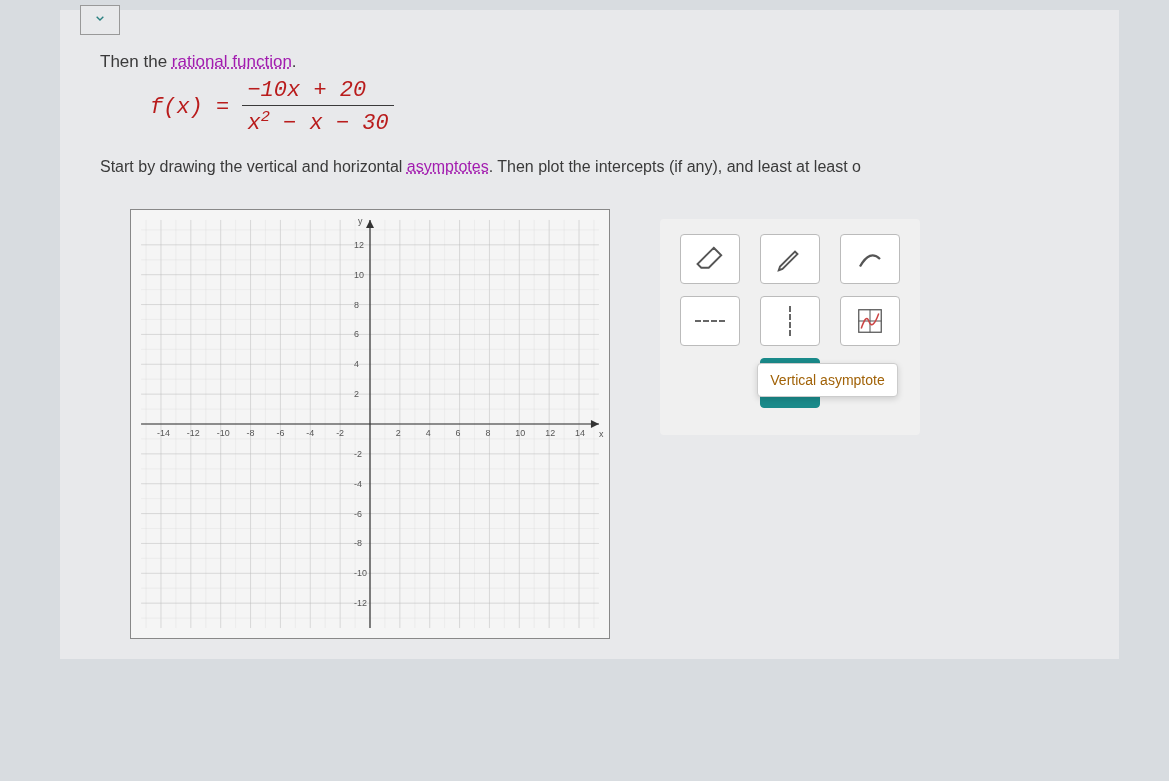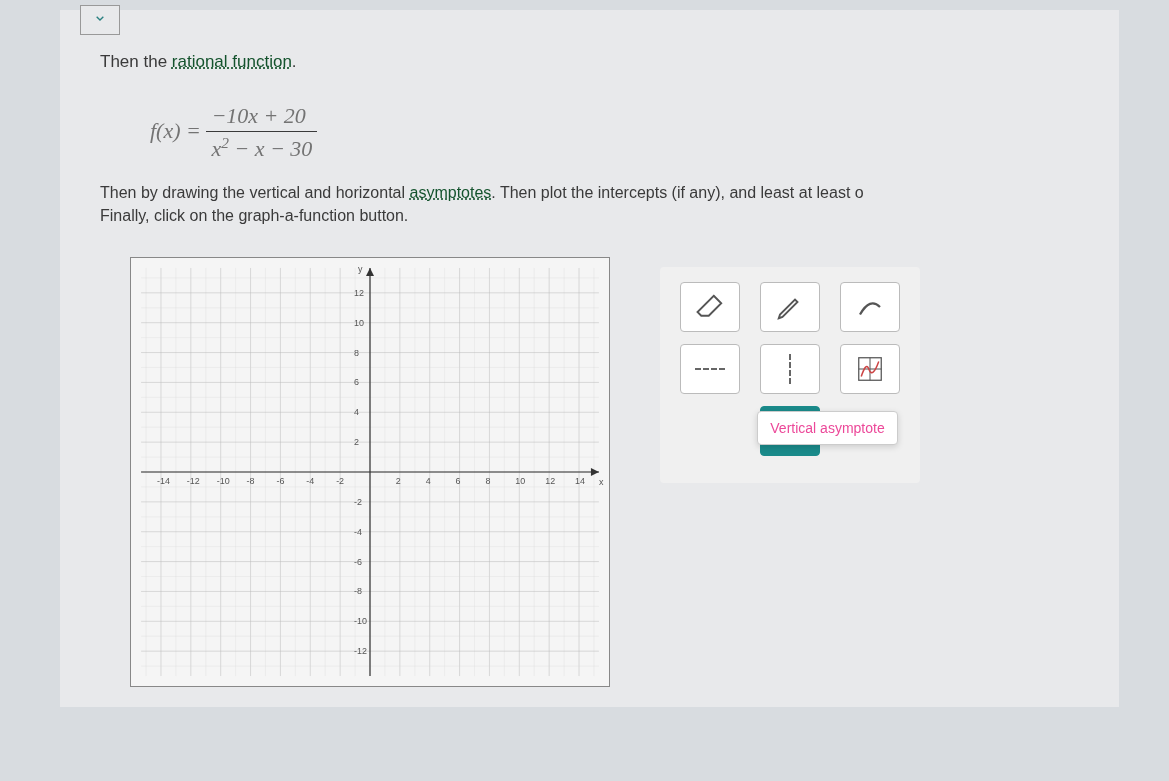--- a/index.html
+++ b/index.html
@@ -35,30 +35,30 @@
       color: #2a8080;
       font-size: 16px;
     }
     .question-text {
       margin-top: 20px;
       font-size: 17px;
       color: #3a3a3a;
       line-height: 1.4;
     }
     .link-style {
-      color: #14532d;
+      color: #a21caf;
       text-decoration: underline;
       text-decoration-style: dotted;
     }
     .formula {
-      margin: 29px 0 20px 50px;
-      font-family: Liberation Serif, serif;
+      margin: 4px 0 20px 50px;
+      font-family: Liberation Mono, monospace;
       font-size: 22px;
       font-style: italic;
-      color: #737373;
+      color: #b91c1c;
     }
     .fraction {
       display: inline-block;
       vertical-align: middle;
     }
     .fraction .num {
       display: block;
       border-bottom: 1.5px solid #3a3a3a;
       padding: 0 5px 2px;
     }
@@ -131,21 +131,21 @@
       width: 30px;
       border-top: 2px dashed #666;
     }
     .tooltip {
       position: absolute;
       background: #fff;
       border: 1px solid #ccc;
       border-radius: 4px;
       padding: 8px 12px;
       font-size: 14px;
-      color: #ec4899;
+      color: #a16207;
       box-shadow: 0 2px 6px rgba(0,0,0,0.15);
       margin-top: 5px;
       margin-left: 75px;
     }
     .tool-row-last {
       position: relative;
     }
     .grid-line {
       stroke: #bbb;
       stroke-width: 0.5;
@@ -184,22 +184,21 @@
     <span>f(x) =</span>
     <span class="fraction">
       <span class="num">−10x + 20</span>
       <span class="den">
         <span>x</span><sup>2</sup><span> − x − 30</span>
       </span>
     </span>
   </div>
 
   <p class="instructions">
-    <span>Then by drawing the vertical and horizontal </span><span class="link-style">asymptotes</span><span>. Then plot the intercepts (if any), and least at least o</span><br>
-    <span>Finally, click on the graph-a-function button.</span>
+    <span>Start by drawing the vertical and horizontal </span><span class="link-style">asymptotes</span><span>. Then plot the intercepts (if any), and least at least o</span><br>
   </p>
 
   <div class="graph-area">
 
     <div class="graph-canvas">
       <svg viewBox="0 0 480 430">
         <g id="grid">
             <line x1="15" x2="15" y1="10" y2="420" class="grid-line-minor"></line>
             <line x1="30" x2="30" y1="10" y2="420" class="grid-line"></line>
             <line x1="45" x2="45" y1="10" y2="420" class="grid-line-minor"></line>

